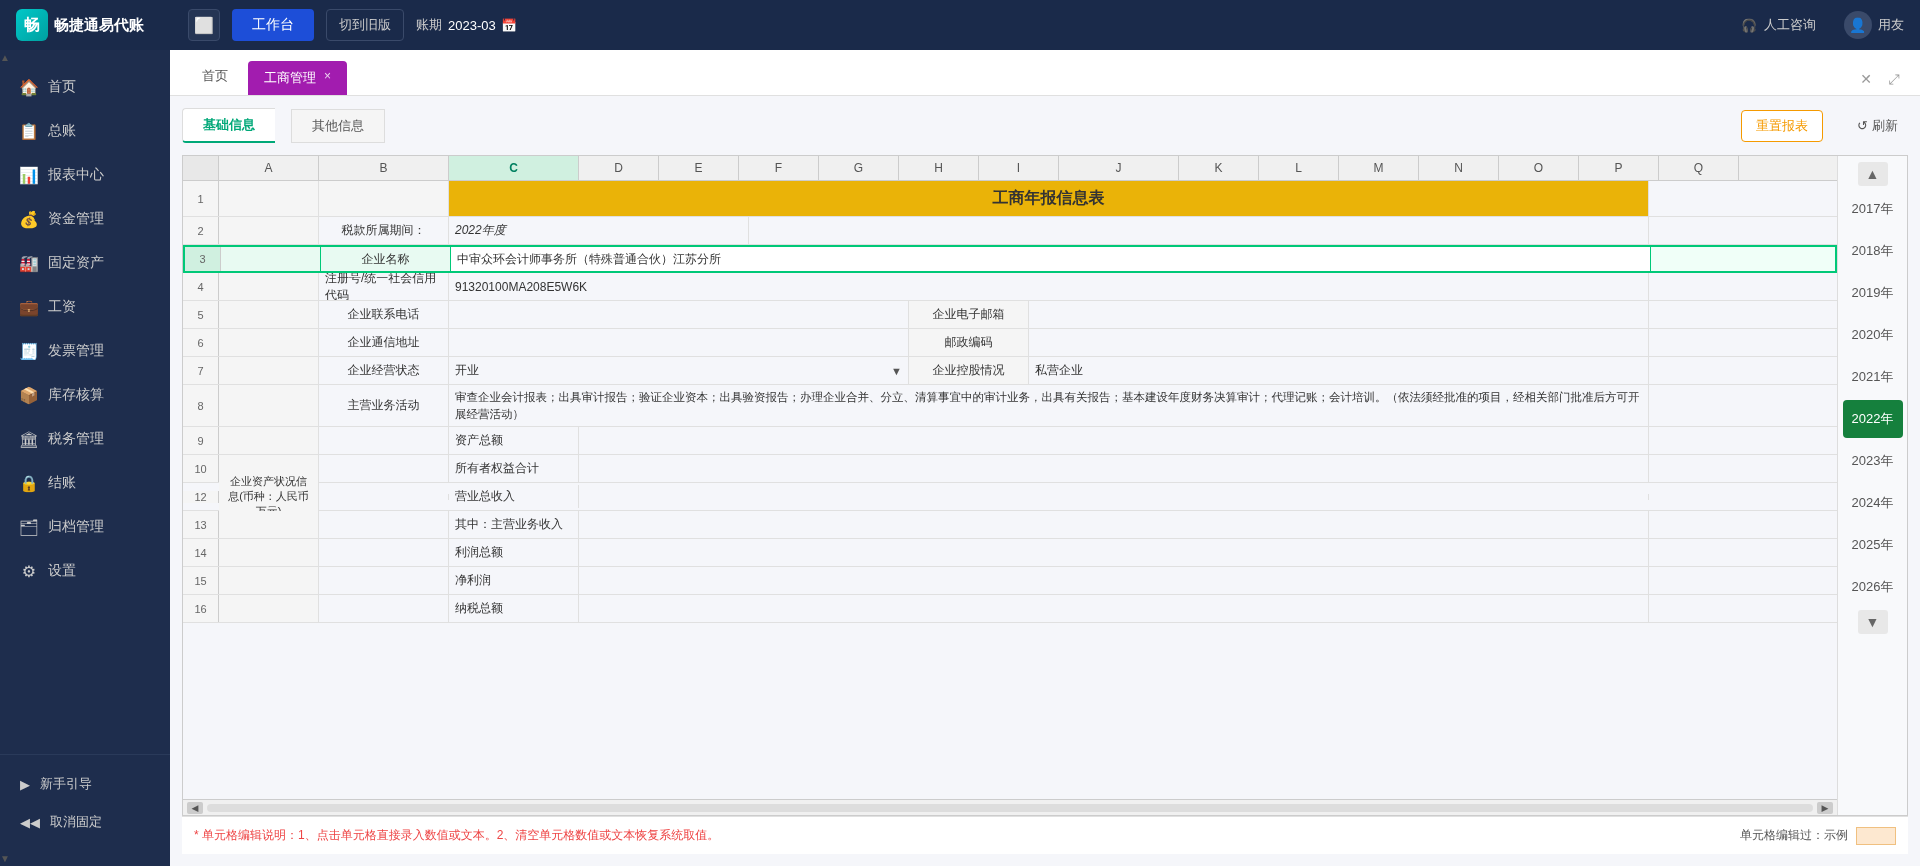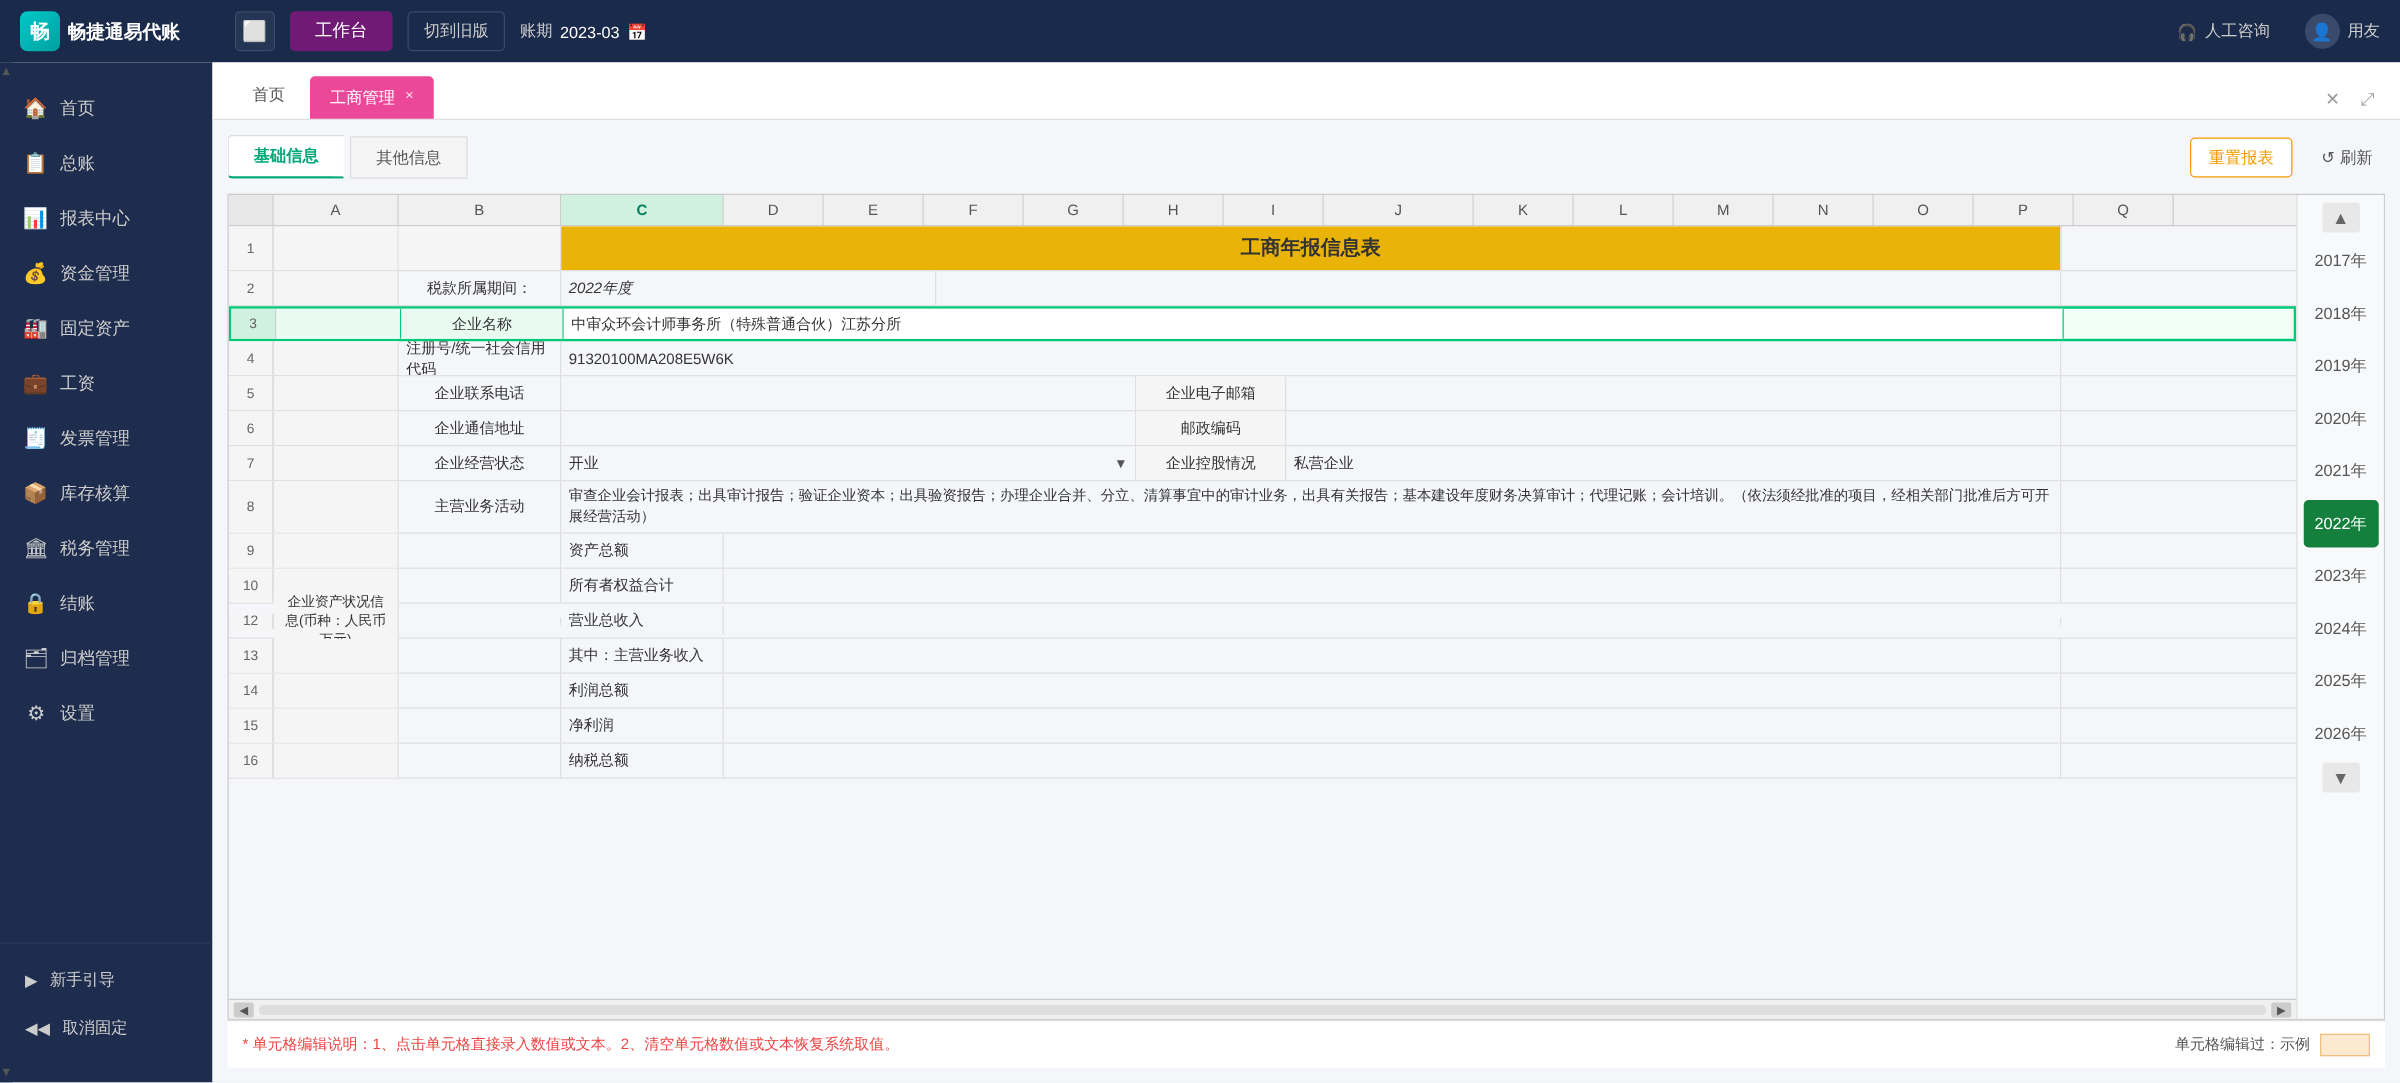--- a/index.html
+++ b/index.html
@@ -5,21 +5,21 @@
     * { box-sizing: border-box; margin: 0; padding: 0; }
     body { font-family: 'Microsoft YaHei', SimHei, sans-serif; font-size: 13px; background: #f0f2f5; color: #333; width: 1920px; height: 866px; overflow: hidden; }
 
     
     .topbar { height: 50px; background: #1a2a4a; display: flex; align-items: center; padding: 0 16px; gap: 12px; }
     .topbar-logo { display: flex; align-items: center; gap: 6px; color: #fff; font-size: 15px; font-weight: bold; min-width: 160px; }
     .topbar-logo-icon { width: 32px; height: 32px; background: linear-gradient(135deg, #00c8c8, #00a0a0); border-radius: 6px; display: flex; align-items: center; justify-content: center; color: #fff; font-size: 16px; }
     .topbar-company { background: #253554; color: #ccc; border: 1px solid #3a4a6a; border-radius: 4px; padding: 5px 10px; font-size: 13px; display: flex; align-items: center; gap: 6px; cursor: pointer; min-width: 220px; }
     .topbar-company span { color: #fff; }
     .topbar-doc-icon { width: 32px; height: 32px; background: #253554; border: 1px solid #3a4a6a; border-radius: 4px; display: flex; align-items: center; justify-content: center; cursor: pointer; color: #aaa; font-size: 16px; }
-    .topbar-workbench { background: #701a75; color: #fff; border: none; border-radius: 4px; padding: 7px 20px; font-size: 14px; cursor: pointer; font-family: inherit; }
+    .topbar-workbench { background: #1d4ed8; color: #fff; border: none; border-radius: 4px; padding: 7px 20px; font-size: 14px; cursor: pointer; font-family: inherit; }
     .topbar-oldver { background: transparent; color: #ccc; border: 1px solid #3a4a6a; border-radius: 4px; padding: 6px 12px; font-size: 13px; cursor: pointer; font-family: inherit; }
     .topbar-period { color: #ccc; font-size: 13px; display: flex; align-items: center; gap: 6px; }
     .topbar-period .period-val { color: #fff; }
     .topbar-spacer { flex: 1; }
     .topbar-service { display: flex; align-items: center; gap: 6px; color: #ccc; cursor: pointer; font-size: 13px; }
     .topbar-user { display: flex; align-items: center; gap: 6px; color: #ccc; cursor: pointer; font-size: 13px; margin-left: 16px; }
     .topbar-avatar { width: 28px; height: 28px; background: #3a4a6a; border-radius: 50%; display: flex; align-items: center; justify-content: center; color: #aaa; font-size: 14px; }
 
     
     .main-layout { display: flex; height: 816px; }
@@ -31,30 +31,30 @@
     .sidebar-item-icon { width: 18px; height: 18px; display: flex; align-items: center; justify-content: center; font-size: 16px; flex-shrink: 0; }
     .sidebar-bottom { padding: 10px 0; border-top: 1px solid #2a3a5a; }
     .sidebar-bottom-item { display: flex; align-items: center; gap: 10px; padding: 10px 20px; cursor: pointer; font-size: 13px; }
 
     
     .content-area { flex: 1; background: #f5f6fa; display: flex; flex-direction: column; overflow: hidden; }
 
     
     .tab-bar { height: 46px; background: #fff; display: flex; align-items: flex-end; padding: 0 16px; border-bottom: 1px solid #e0e0e0; gap: 4px; flex-shrink: 0; }
     .tab-home { padding: 8px 16px; font-size: 13px; color: #555; cursor: pointer; border-bottom: 2px solid transparent; }
-    .tab-active { background: #ec4899; color: #fff; border-radius: 4px 4px 0 0; padding: 8px 16px; font-size: 13px; display: flex; align-items: flex-start; gap: 8px; cursor: pointer; }
+    .tab-active { background: #a21caf; color: #fff; border-radius: 4px 4px 0 0; padding: 8px 16px; font-size: 13px; display: flex; align-items: flex-start; gap: 8px; cursor: pointer; }
     .tab-close { cursor: pointer; font-size: 12px; opacity: 0.8; }
     .tab-expand-btn { margin-left: auto; display: flex; gap: 8px; align-items: center; padding-bottom: 6px; }
     .tab-win-btn { width: 20px; height: 20px; display: flex; align-items: center; justify-content: center; cursor: pointer; color: #999; font-size: 14px; }
 
     
     .inner-content { flex: 1; display: flex; flex-direction: column; padding: 12px; overflow: hidden; }
 
     
-    .sub-tabs { display: flex; gap: 5px; margin-bottom: 12px; align-items: center; }
+    .sub-tabs { display: flex; gap: 16px; margin-bottom: 12px; align-items: center; }
     .sub-tab { padding: 7px 20px; font-size: 13px; cursor: pointer; border: 1px solid #ddd; background: #f5f5f5; color: #555; }
     .sub-tab:first-child { border-radius: 4px 0 0 4px; border-right: none; }
     .sub-tab.active { background: #fff; color: #00a878; border-bottom: 2px solid #00a878; font-weight: 600; }
     .sub-tab:last-child { border-radius: 0 4px 4px 0; }
     .sub-tab-spacer { flex: 1; }
     .btn-reset { background: #fff; color: #f59a00; border: 1px solid #f59a00; border-radius: 4px; padding: 6px 14px; font-size: 13px; cursor: pointer; font-family: inherit; margin-right: 8px; }
     .btn-refresh { background: transparent; color: #555; border: none; padding: 6px 10px; font-size: 13px; cursor: pointer; display: flex; align-items: center; gap: 4px; font-family: inherit; }
     .spreadsheet-main { flex: 1; overflow: hidden; display: flex; flex-direction: column; }
 
     

